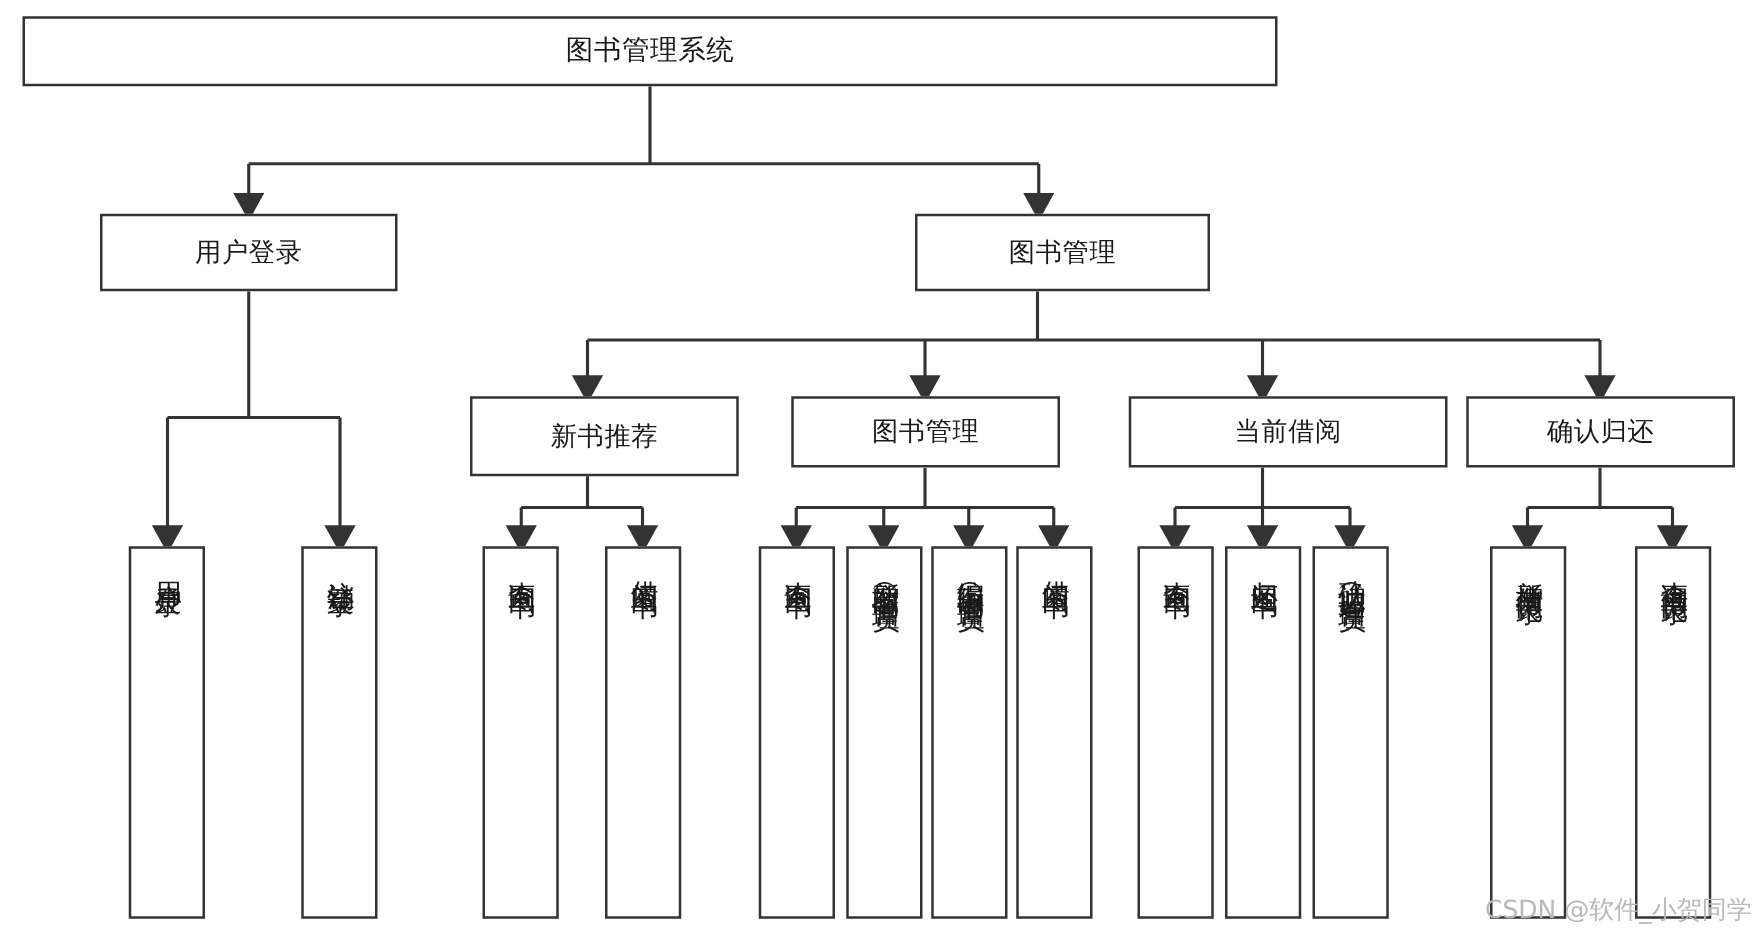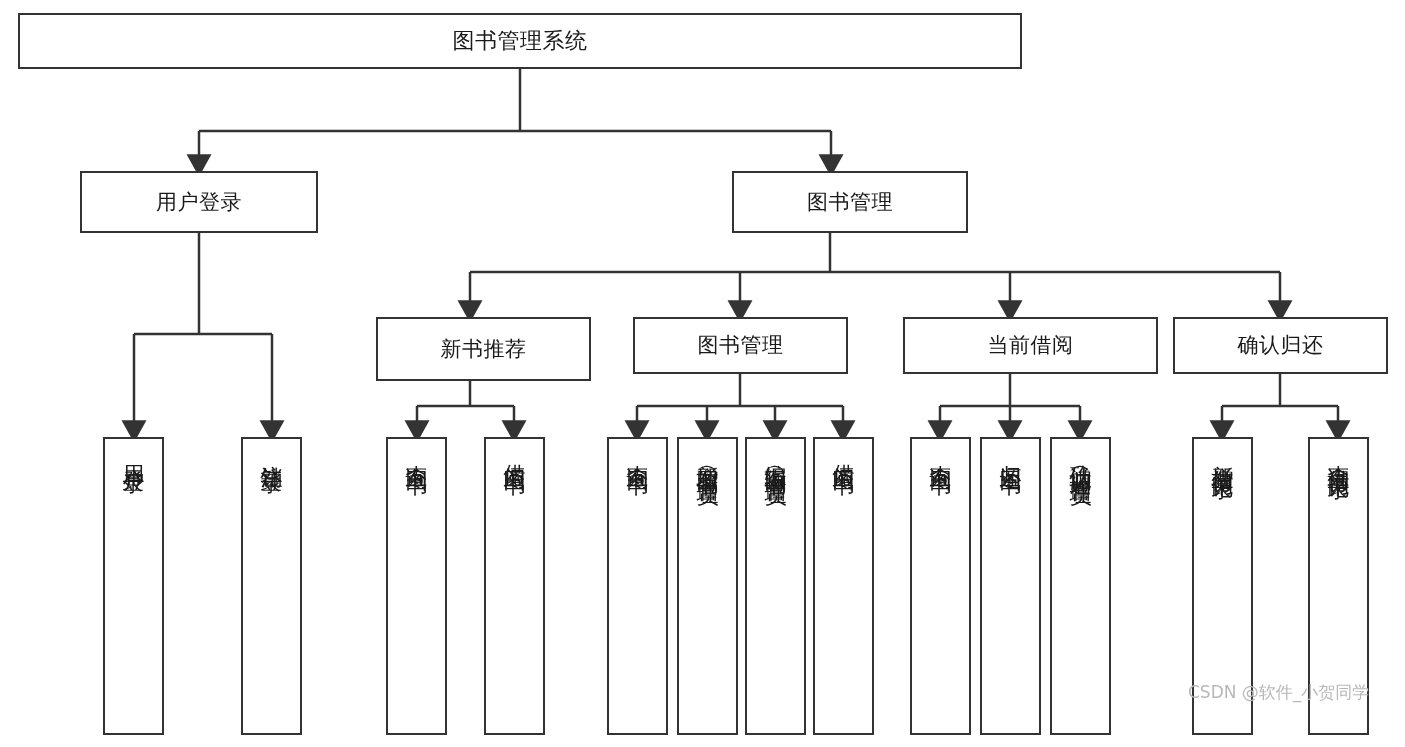--- a/index.html
+++ b/index.html
@@ -61,22 +61,22 @@
     writing-mode: vertical-rl;
     text-orientation: upright;
     font-size: 22px;
     line-height: 1.0;
     letter-spacing: 3px;
     max-height: 284px;
   }
   .watermark {
     position: absolute;
     left: 1188px;
-    top: 681px;
-    font-size: 17px;
+    top: 714px;
+    font-size: 20px;
     color: #b8b8b8;
     white-space: nowrap;
     font-family: "DejaVu Sans", "Liberation Sans", sans-serif;
   }
 </style>
 </head>
 <body>
 
 <div id="canvas">
 

